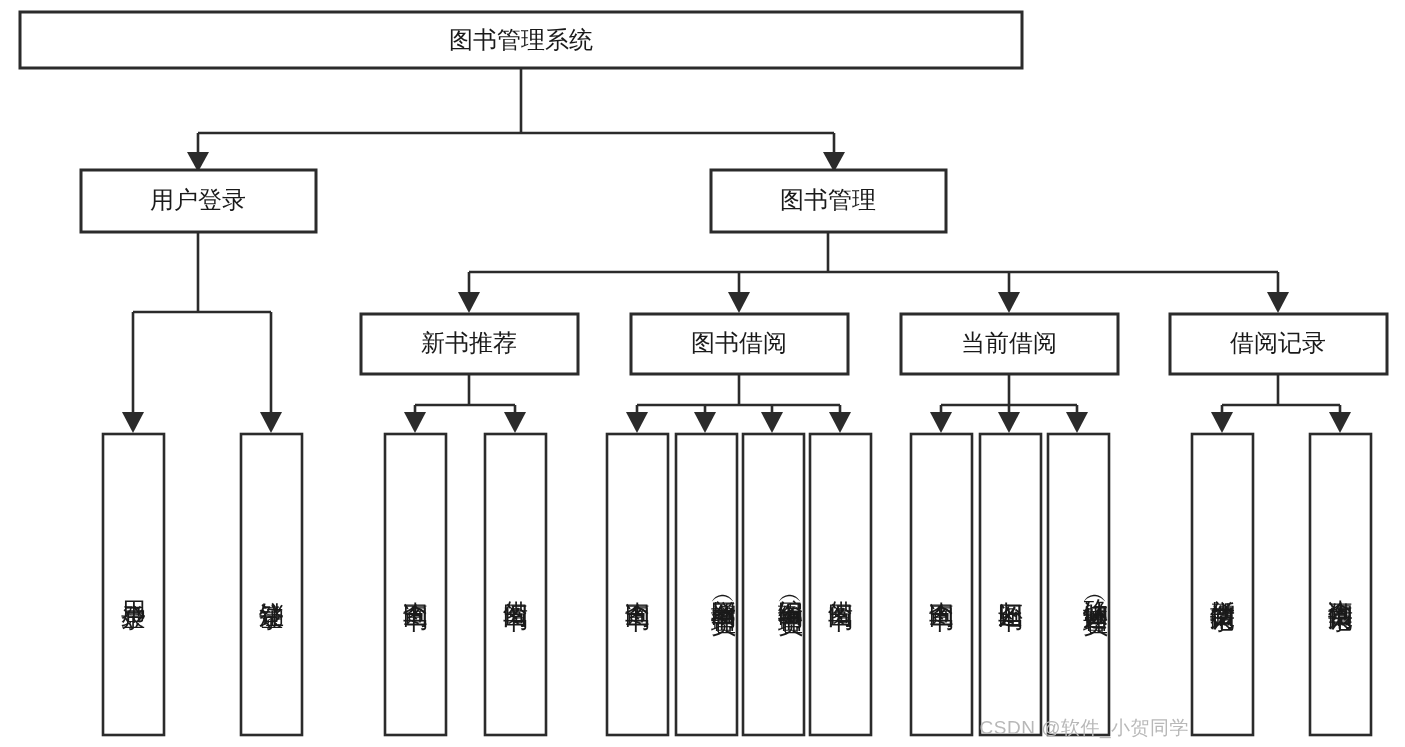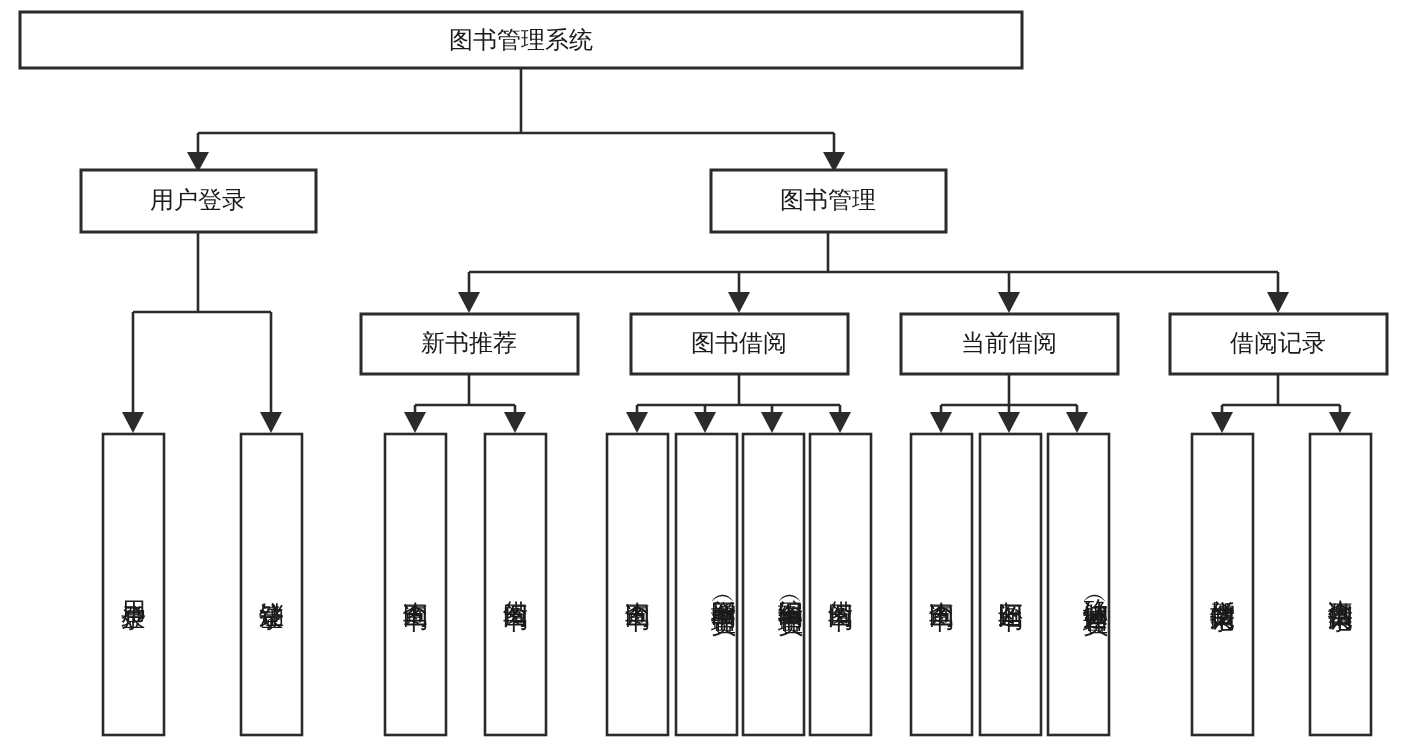--- a/index.html
+++ b/index.html
@@ -251,13 +251,14 @@
     <span>确认归还（管理员）</span>
   </div>
 
   <div class="vlabel" style="left:1192px; top:434px; width:61px; height:301px; display:flex; align-items:center; justify-content:center;">
     <span>新增借阅记录</span>
   </div>
   <div class="vlabel" style="left:1310px; top:434px; width:61px; height:301px; display:flex; align-items:center; justify-content:center;">
     <span>查询借阅记录</span>
   </div>
 
+  <div class="watermark">CSDN @软件_小贺同学</div>
 </div>
 
 </body></html>

